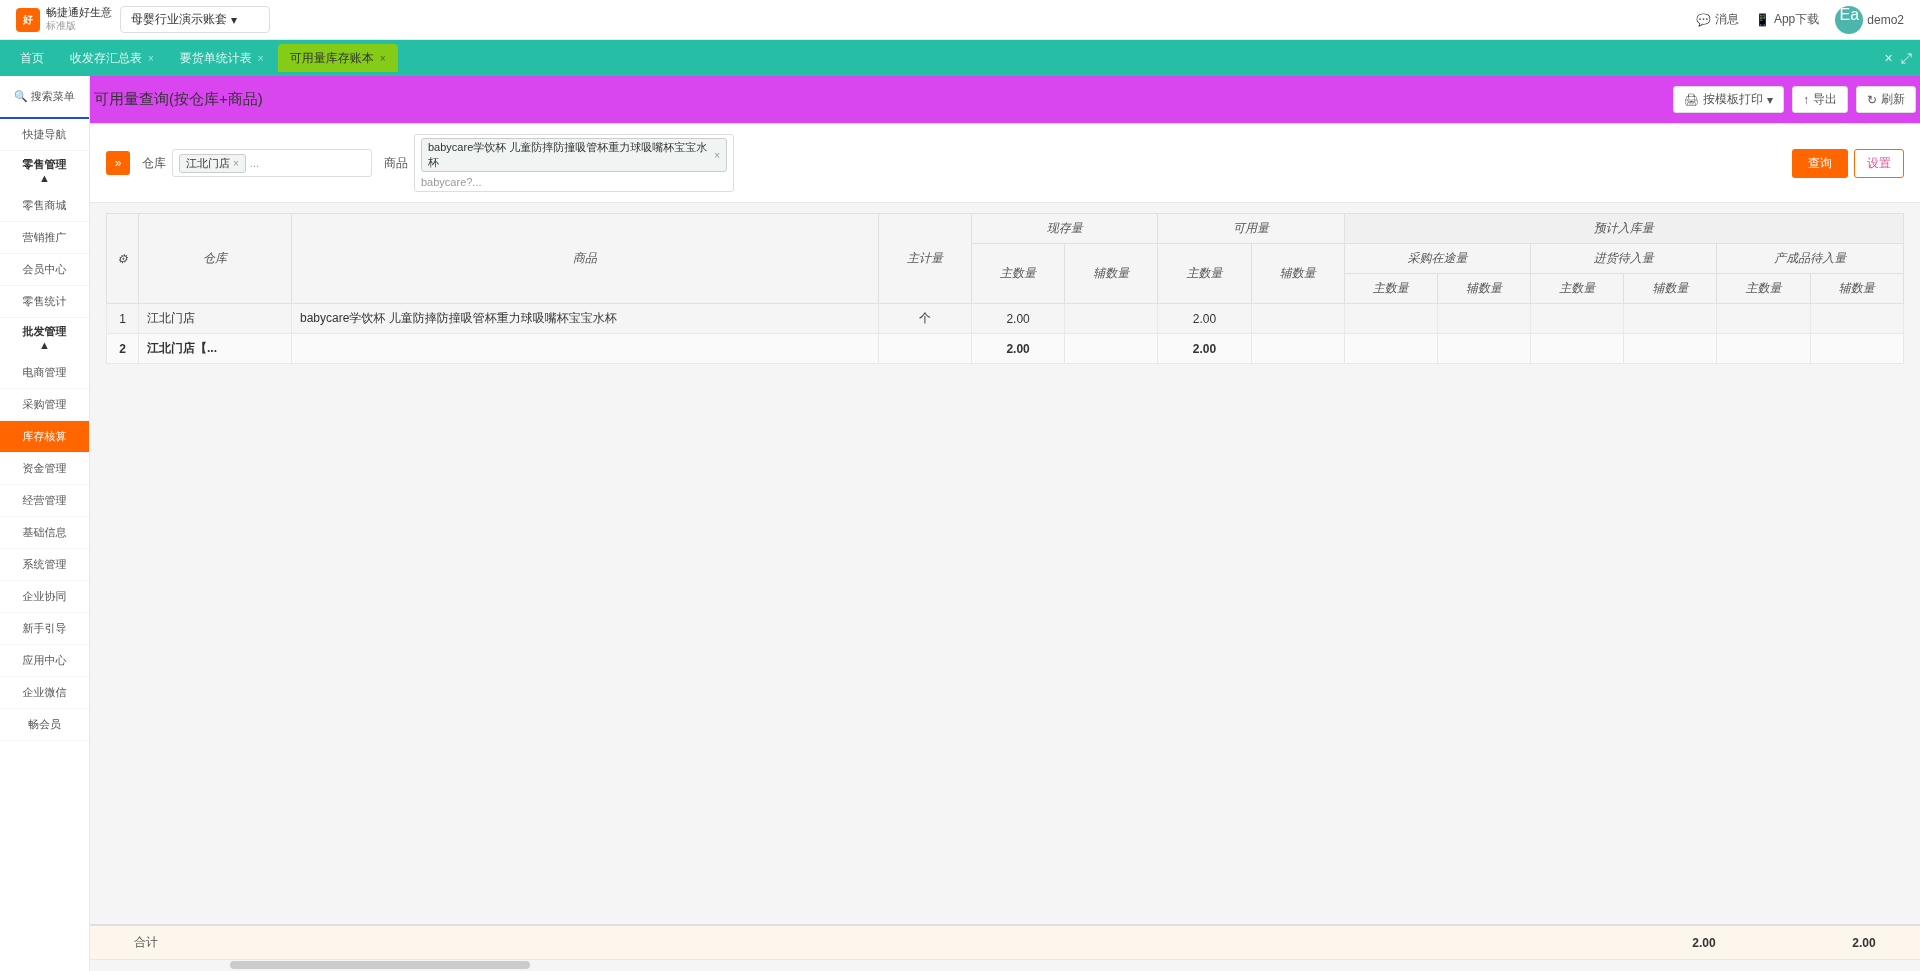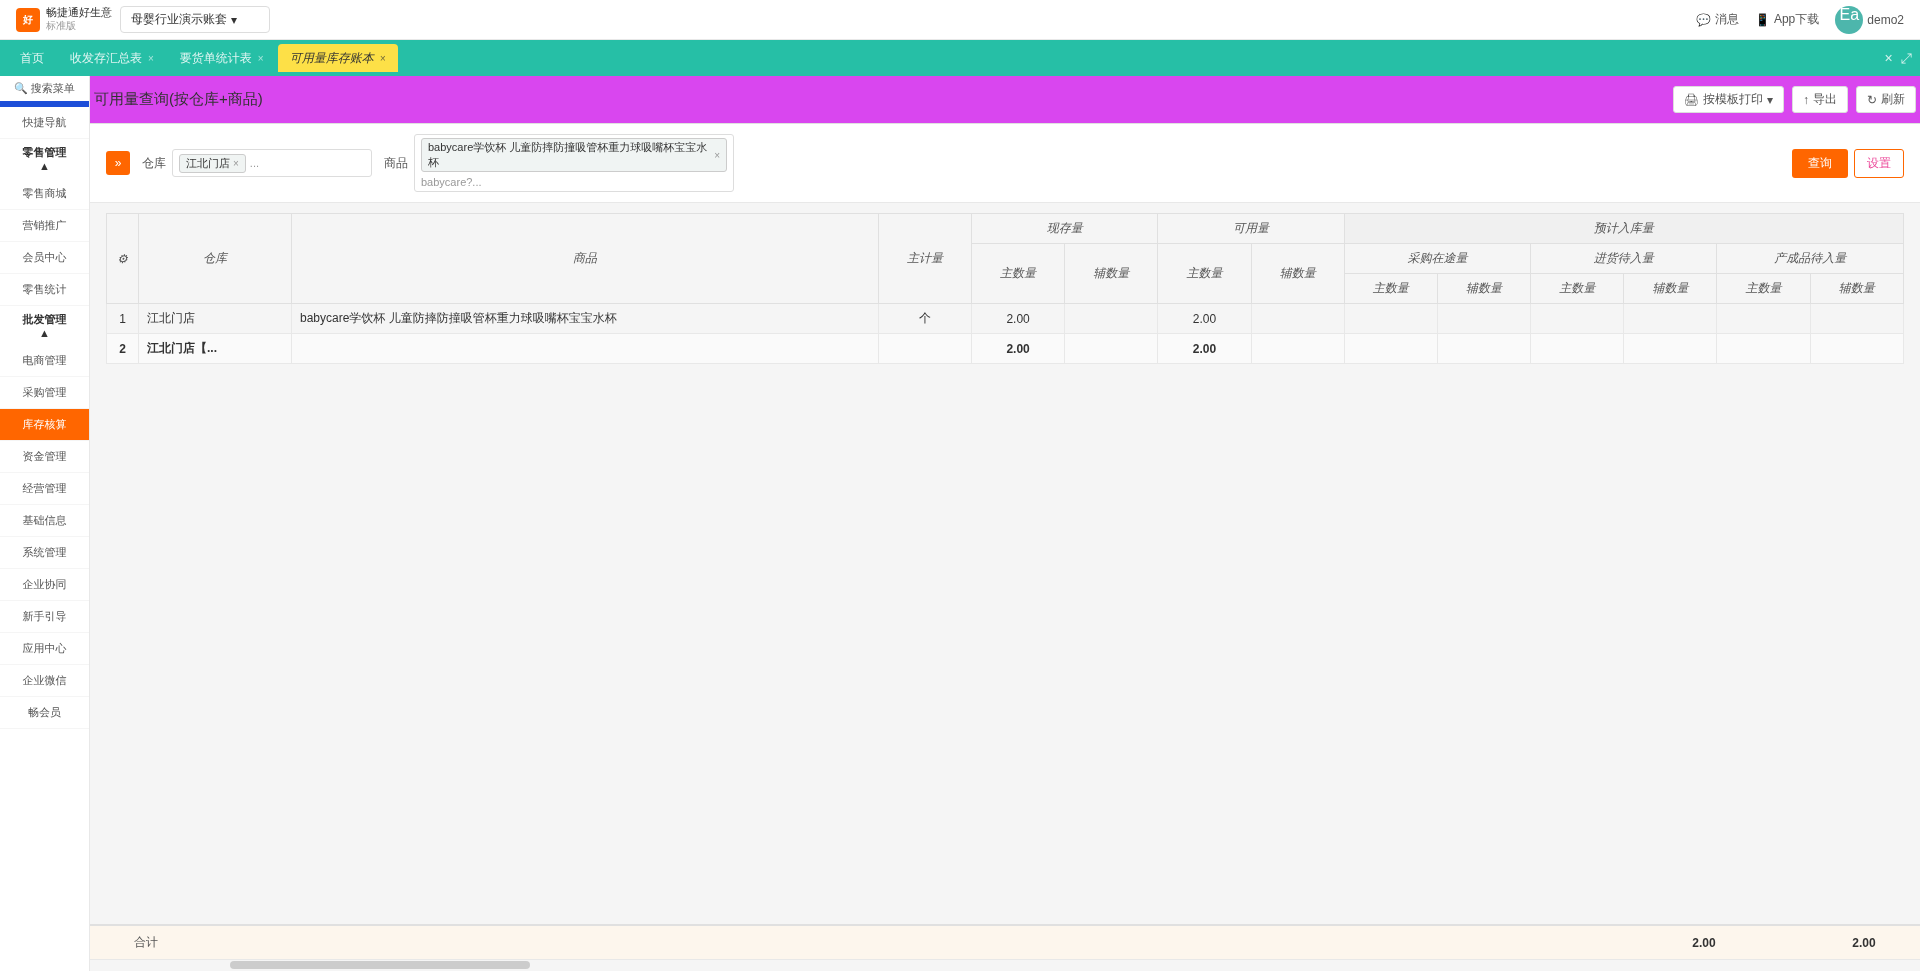--- a/index.html
+++ b/index.html
@@ -42,43 +42,43 @@
       display: flex;
       align-items: center;
       gap: 6px;
       border-radius: 4px 4px 0 0;
       cursor: pointer;
       font-size: 12px;
       color: rgba(255,255,255,0.85);
       white-space: nowrap;
     }
     .tab.active {
-      background: #fde047;
+      background: #84cc16;
       color: #333;
-      font-style: italic;
     }
     .tab-close { font-size: 10px; color: inherit; opacity: 0.7; }
     .tab-bar-actions { margin-left: auto; display: flex; align-items: center; gap: 8px; }
     .tab-bar-action { color: white; cursor: pointer; font-size: 14px; opacity: 0.8; }
 
     
     .main-layout { display: flex; flex: 1; overflow: hidden; }
 
     
     .sidebar {
       width: 90px;
       background: #fff;
       border-right: 1px solid #e8e8e8;
       display: flex;
       flex-direction: column;
       flex-shrink: 0;
       overflow-y: auto;
     }
     .sidebar-search {
-      border-bottom: 6px solid #1d4ed8;
+      padding: 8px;
+      border-bottom: 2px solid #1d4ed8;
     }
     .sidebar-search-btn {
       width: 100%;
       padding: 5px;
       text-align: center;
       color: #555;
       font-size: 11px;
       cursor: pointer;
       border: none;
       background: none;

